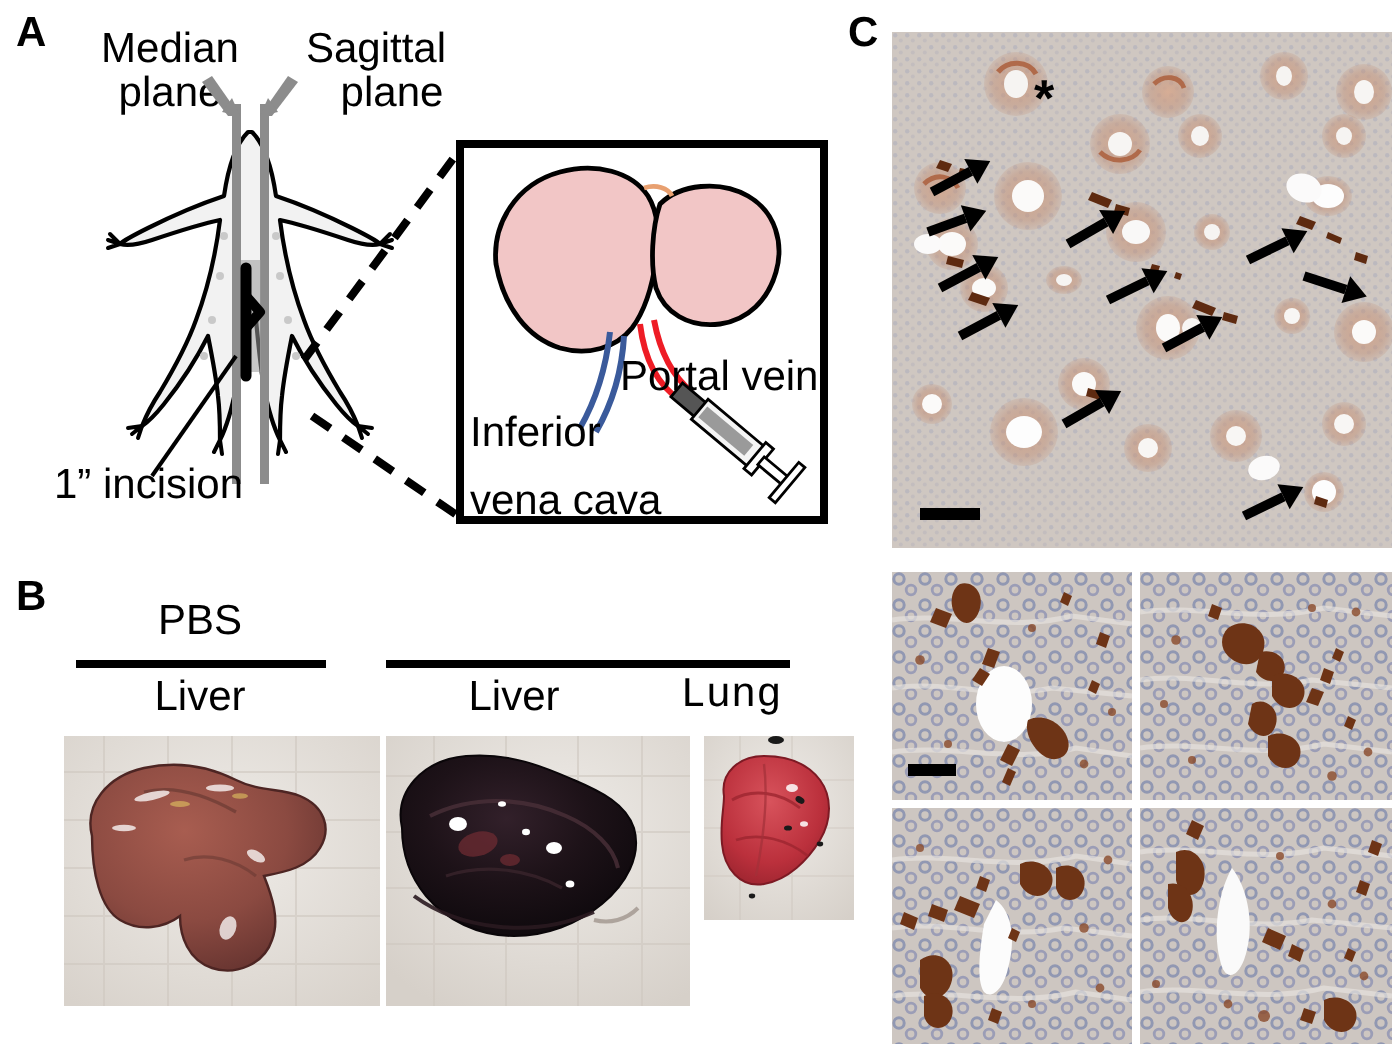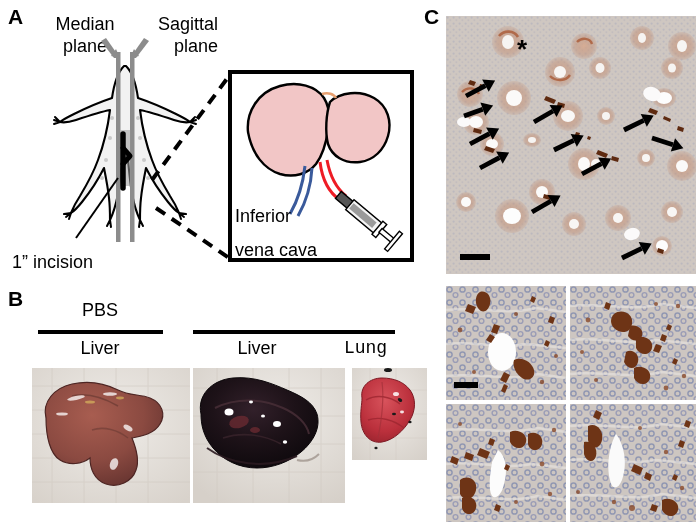--- a/index.html
+++ b/index.html
@@ -1,20 +1,20 @@
 <!DOCTYPE html>
 <html><head>
 <meta charset="utf-8">
 <style>
   html,body{margin:0;padding:0;background:#ffffff;}
   body{width:700px;height:528px;position:relative;overflow:hidden;
        font-family:"Liberation Sans",sans-serif;color:#000;}
   .fig{position:absolute;left:0;top:0;width:700px;height:528px;}
   .panel-letter{position:absolute;font-weight:bold;font-size:21px;line-height:1;}
-  .txt{position:absolute;font-size:18px;line-height:21px;white-space:nowrap;}
+  .txt{position:absolute;font-size:21px;line-height:21px;white-space:nowrap;}
   .txt.c{text-align:center;}
   .rule{position:absolute;background:#000;height:4px;}
   .imgbox{position:absolute;overflow:hidden;background:#cfc8c2;}
   svg{display:block;}
   .histo-wrap{position:absolute;overflow:hidden;}
 </style>
 </head>
 <body>
 
 <div class="fig">
@@ -76,21 +76,21 @@
 
   <svg style="position:absolute;left:100px;top:36px;" width="70" height="34" viewBox="0 0 70 34">
     <g fill="#8c8c8c">
       <path d="M6 2 L20 22 L14 22 L1 5 Z"></path>
       <path d="M20 22 L11 20 L16 13 Z"></path>
       <path d="M44 2 L30 22 L36 22 L49 5 Z"></path>
       <path d="M30 22 L39 20 L34 13 Z"></path>
     </g>
   </svg>
 
-  <div class="txt" style="left:12px;top:232px;margin-top:20px;">1” incision</div>
+  <div class="txt" style="left:27px;top:232px;">1” incision</div>
 
   <svg style="position:absolute;left:150px;top:60px;" width="90" height="210" viewBox="0 0 90 210">
     <path d="M2 120 L82 12" stroke="#000" stroke-width="4" fill="none" stroke-dasharray="11 8"></path>
     <path d="M6 148 L82 200" stroke="#000" stroke-width="4" fill="none" stroke-dasharray="11 8"></path>
   </svg>
 
   <div style="position:absolute;left:228px;top:70px;width:186px;height:192px;border:4px solid #000;background:#fff;box-sizing:border-box;">
     <svg width="178" height="184" viewBox="0 0 178 184">
 
       <path d="M16 58 C14 38 26 18 48 12 C66 7 84 12 92 24 C97 32 98 44 96 56
@@ -111,20 +111,21 @@
         <rect x="104" y="120" width="16" height="9" fill="#555" stroke="#000" stroke-width="1.4"></rect>
         <rect x="119" y="118" width="38" height="13" fill="#f4f4f4" stroke="#000" stroke-width="1.4"></rect>
         <rect x="121" y="121" width="30" height="7" fill="#9a9a9a"></rect>
         <rect x="155" y="116" width="5" height="17" fill="#fff" stroke="#000" stroke-width="1.4"></rect>
         <rect x="159" y="122" width="16" height="5" fill="#fff" stroke="#000" stroke-width="1.4"></rect>
         <rect x="174" y="113" width="4" height="23" fill="#fff" stroke="#000" stroke-width="1.4"></rect>
       </g>
     </svg>
   </div>
 
+  <div class="txt" style="left:310px;top:178px;">Portal vein</div>
   <div class="txt" style="left:235px;top:206px;">Inferior</div>
   <div class="txt" style="left:235px;top:240px;text-align:right;">vena cava</div>
 
   <div class="panel-letter" style="left:8px;top:288px;">B</div>
 
   <div class="txt c" style="left:30px;top:300px;width:140px;">PBS</div>
   <div class="rule" style="left:38px;top:330px;width:125px;"></div>
   <div class="txt c" style="left:30px;top:338px;width:140px;">Liver</div>
 
   <div class="rule" style="left:193px;top:330px;width:202px;"></div>

